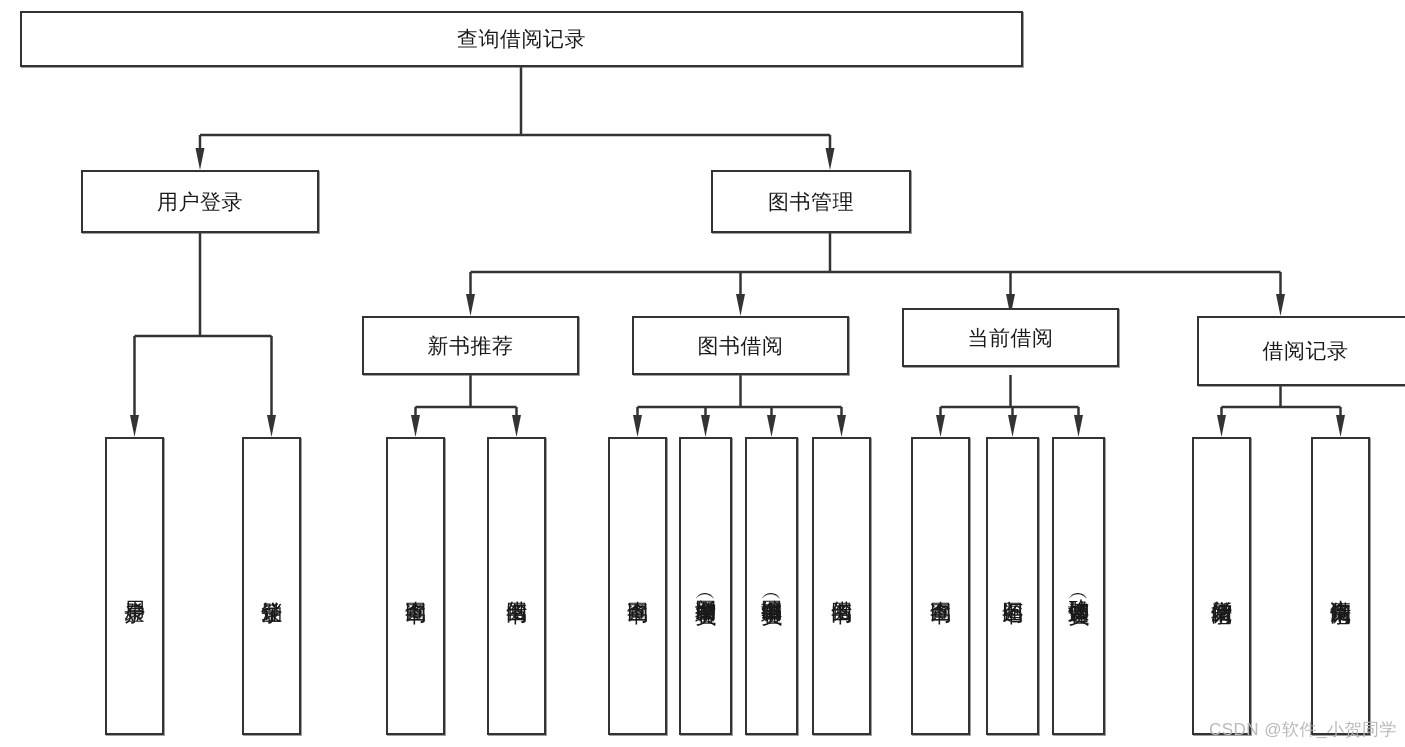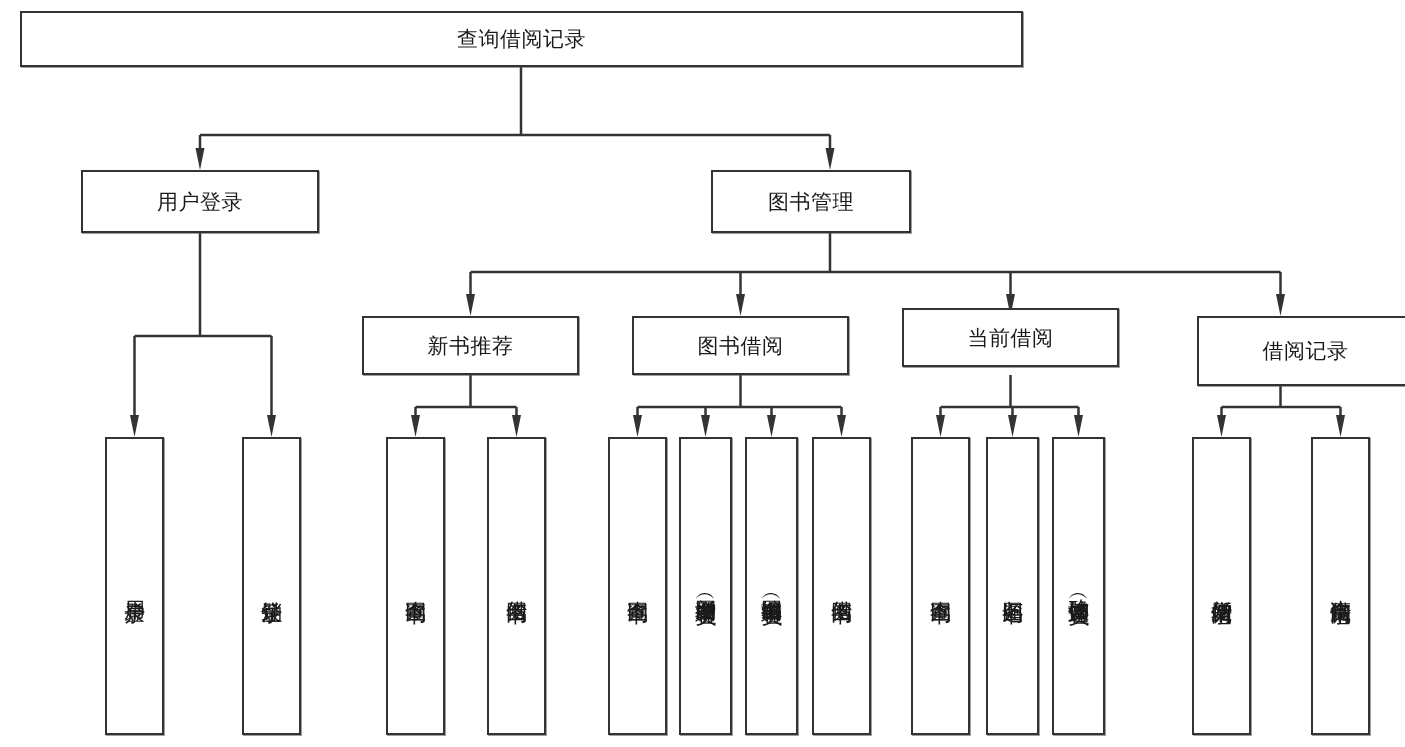--- a/index.html
+++ b/index.html
@@ -183,13 +183,14 @@
       <div class="node-box" style="left: 1052px; top: 437px; width: 53px; height: 298px;">
         <div class="node-label-v">确认归还（管理员）</div>
       </div>
       <div class="node-box" style="left: 1192px; top: 437px; width: 59px; height: 298px;">
         <div class="node-label-v">新增借阅记录</div>
       </div>
       <div class="node-box" style="left: 1311px; top: 437px; width: 59px; height: 298px;">
         <div class="node-label-v">查询借阅记录</div>
       </div>
     </div>
+  <div class="watermark">CSDN @软件_小贺同学</div>
 </div>
 
 </body></html>

